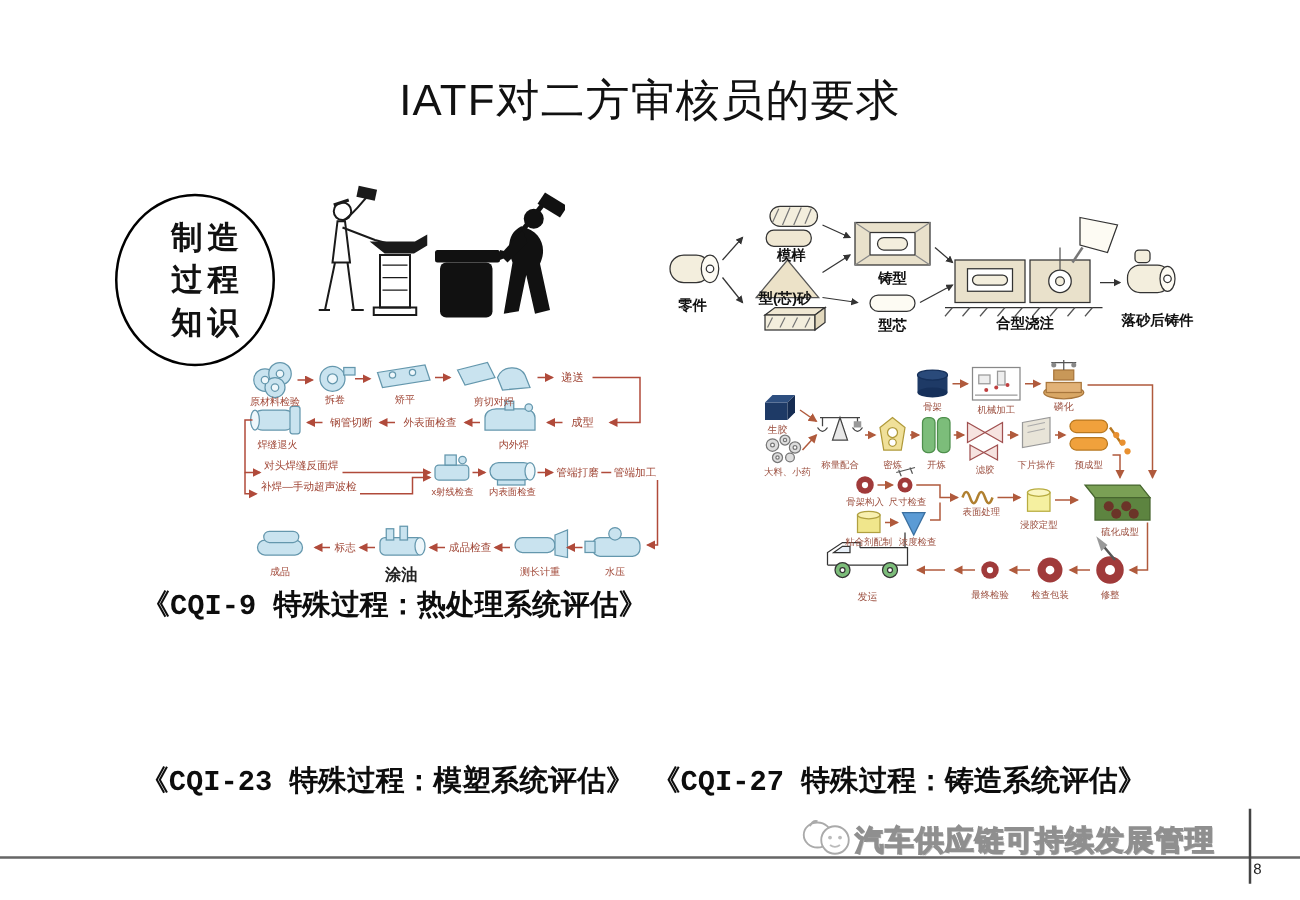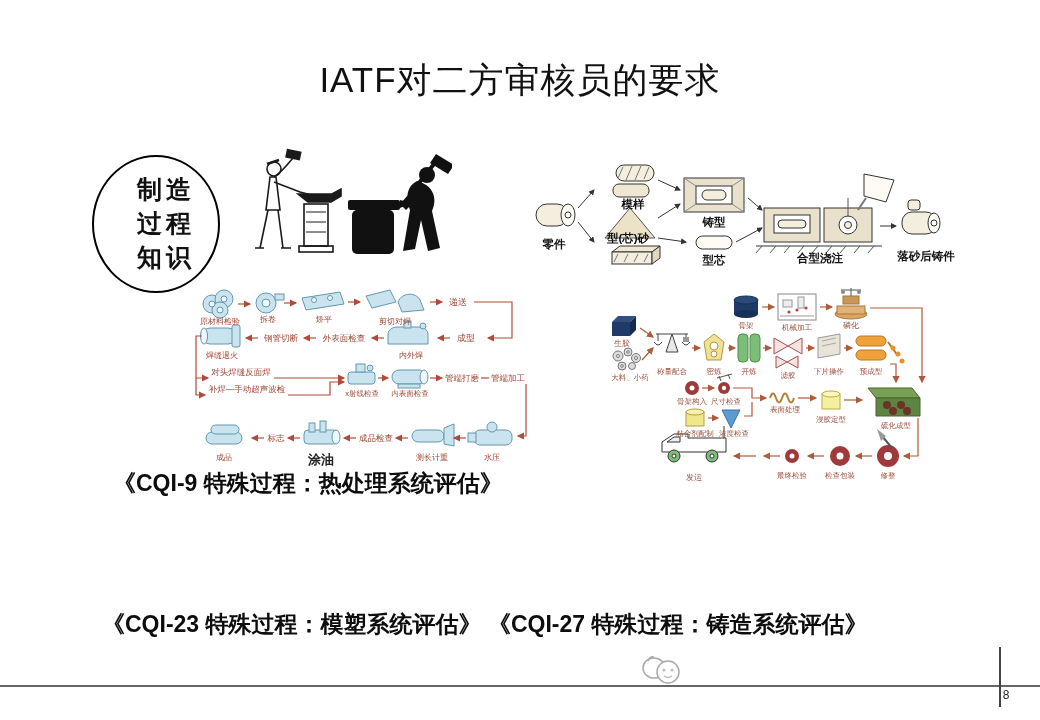--- a/index.html
+++ b/index.html
@@ -6,25 +6,25 @@
   .slide{position:relative;width:1040px;height:720px;background:#fff;overflow:hidden;
          font-family:"Liberation Sans",sans-serif;}
   .title{position:absolute;top:57px;left:0;width:1040px;text-align:center;
          font-size:35px;font-weight:500;color:#111;letter-spacing:1px;}
   .badge{position:absolute;left:92px;top:155px;width:124px;height:134px;
          border:2.5px solid #000;border-radius:50%;display:flex;flex-direction:column;
          align-items:center;justify-content:center;background:#fff;}
   .badge div{font-family:"DejaVu Serif",serif;font-weight:700;font-size:25px;
          line-height:34px;letter-spacing:4px;color:#111;margin-left:20px;}
   .art{position:absolute;}
-  .cqi{position:absolute;font-size:23px;font-weight:700;color:#0d0d0d;white-space:nowrap;}
+  .cqi{position:absolute;font-size:23px;font-weight:700;color:#0d0d0d;white-space:nowrap;font-family:Liberation Mono, monospace;}
   .cqi-0{left:113px;top:468px;}
   .cqi-1{left:100px;top:515px;}
   .cqi-2{left:105px;top:562px;}
-  .cqi-3{left:102px;top:609px;}
+  .cqi-3{left:112px;top:609px;}
   .footer-line{position:absolute;left:0;top:685px;width:1040px;height:0;
          border-top:2px solid #666;}
   .footer-vline{position:absolute;left:999px;top:647px;width:2px;height:60px;background:#444;}
   .footer-brand{position:absolute;left:684px;top:657px;font-size:23px;font-weight:700;
          color:#fff;-webkit-text-stroke:1px #8f8f8f;text-shadow:1px 1px 0 #bdbdbd;
          letter-spacing:1px;white-space:nowrap;z-index:3;}
   .footer-logo{position:absolute;left:640px;top:655px;z-index:3;}
   .page-num{position:absolute;left:996px;top:688px;width:20px;text-align:center;
          font-size:12px;color:#222;z-index:3;}
   svg text{font-family:"Liberation Sans",sans-serif;}
@@ -451,16 +451,17 @@
 
   <div class="footer-line"></div>
   <svg class="footer-logo" width="44" height="32" viewBox="0 0 44 32">
     <ellipse cx="14" cy="13" rx="11" ry="10" fill="#fff" stroke="#aaa" stroke-width="1.5"></ellipse>
     <circle cx="28" cy="17" r="11" fill="#fff" stroke="#aaa" stroke-width="1.5"></circle>
     <circle cx="24" cy="15" r="1.5" fill="#bbb"></circle>
       <circle cx="32" cy="15" r="1.5" fill="#bbb"></circle>
     <path d="M24,21 q4,3 8,0" stroke="#bbb" fill="none" stroke-width="1.5"></path>
     <path d="M8,6 q2,-5 6,-4" stroke="#aaa" fill="none" stroke-width="1.5"></path>
   </svg>
+  <div class="footer-brand">汽车供应链可持续发展管理</div>
   <div class="footer-vline"></div>
   <div class="page-num">8</div>
 
 </div>
 
 </body></html>

